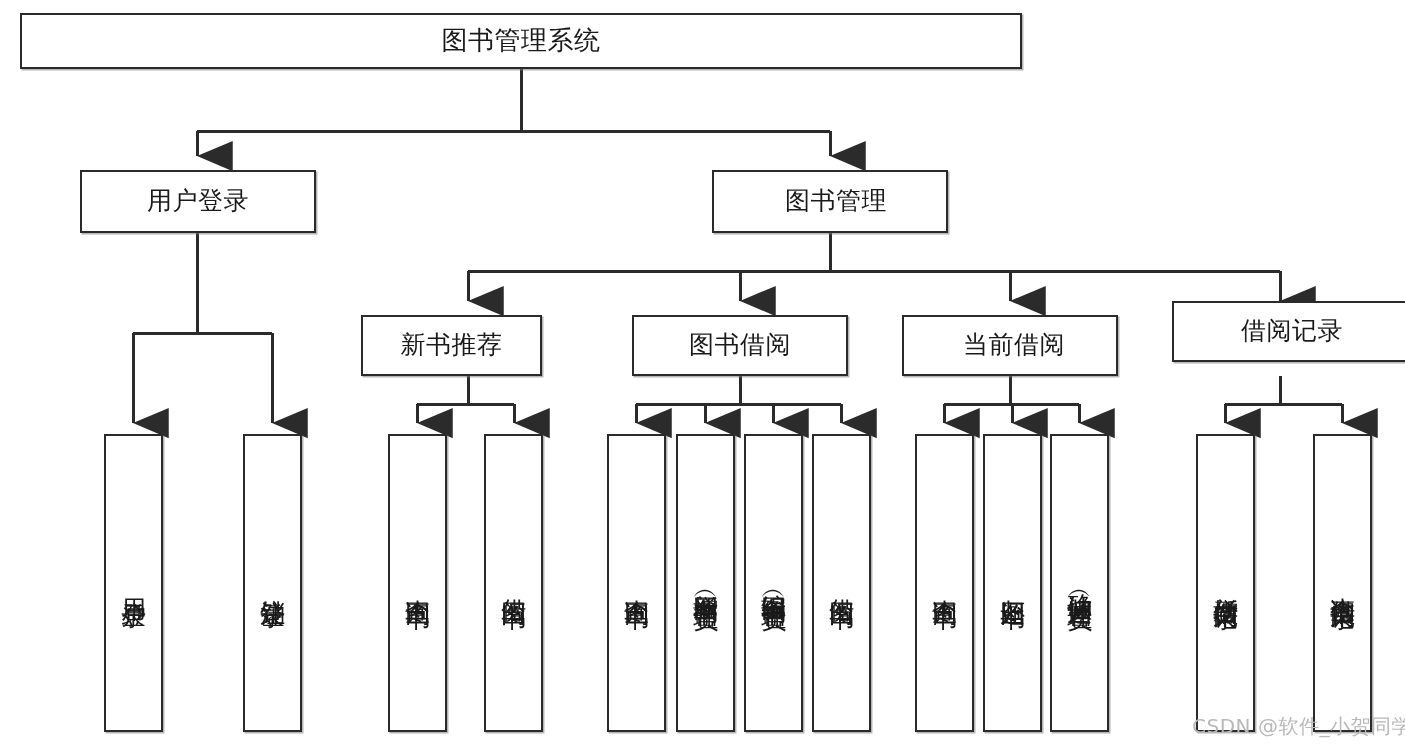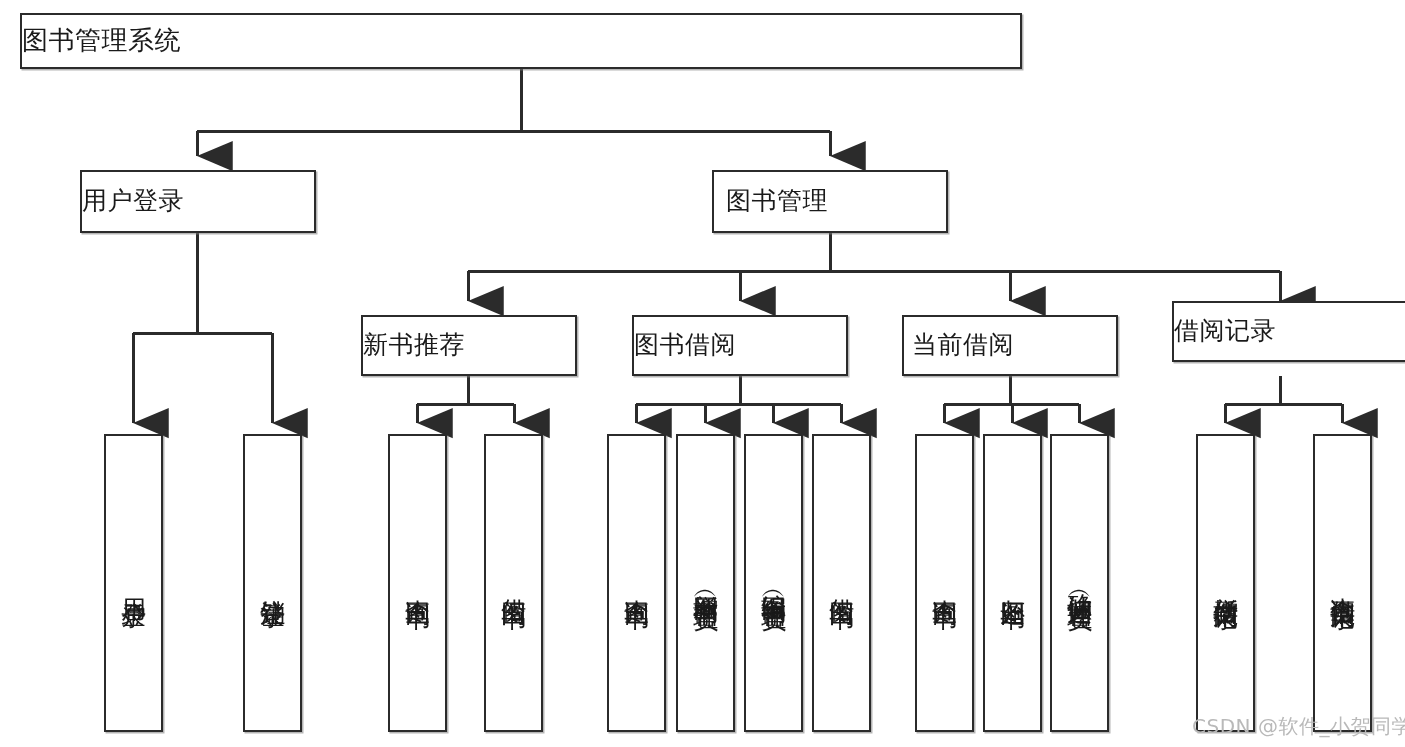--- a/index.html
+++ b/index.html
@@ -25,21 +25,21 @@
     height: 747px;
   }
   .node {
     position: absolute;
     box-sizing: border-box;
     background: #ffffff;
     border: 2px solid #2b2b2b;
     box-shadow: 1.5px 1.5px 0 0 rgba(120,120,120,0.55);
     display: flex;
     align-items: center;
-    justify-content: flex-start;
+    justify-content: center;
     color: #1a1a1a;
   }
   .node-label {
     display: block;
     text-align: center;
     line-height: 1.15;
     letter-spacing: 0.5px;
   }
   
   .node.horiz .node-label {
@@ -134,21 +134,21 @@
   </div>
 
   <div class="node horiz" style="left:80px; top:170px; width:236px; height:63px;">
     <span class="node-label">用户登录</span>
   </div>
 
   <div class="node horiz" style="left:712px; top:170px; width:236px; height:63px;padding-left:12px;">
     <span class="node-label">图书管理</span>
   </div>
 
-  <div class="node horiz" style="left:361px; top:315px; width:216px; height:61px;">
+  <div class="node horiz" style="left:361px; top:315px; width:181px; height:61px;">
     <span class="node-label">新书推荐</span>
   </div>
 
   <div class="node horiz" style="left:632px; top:315px; width:216px; height:61px;">
     <span class="node-label">图书借阅</span>
   </div>
 
   <div class="node horiz" style="left:902px; top:315px; width:216px; height:61px;padding-left:8px;">
     <span class="node-label">当前借阅</span>
   </div>

